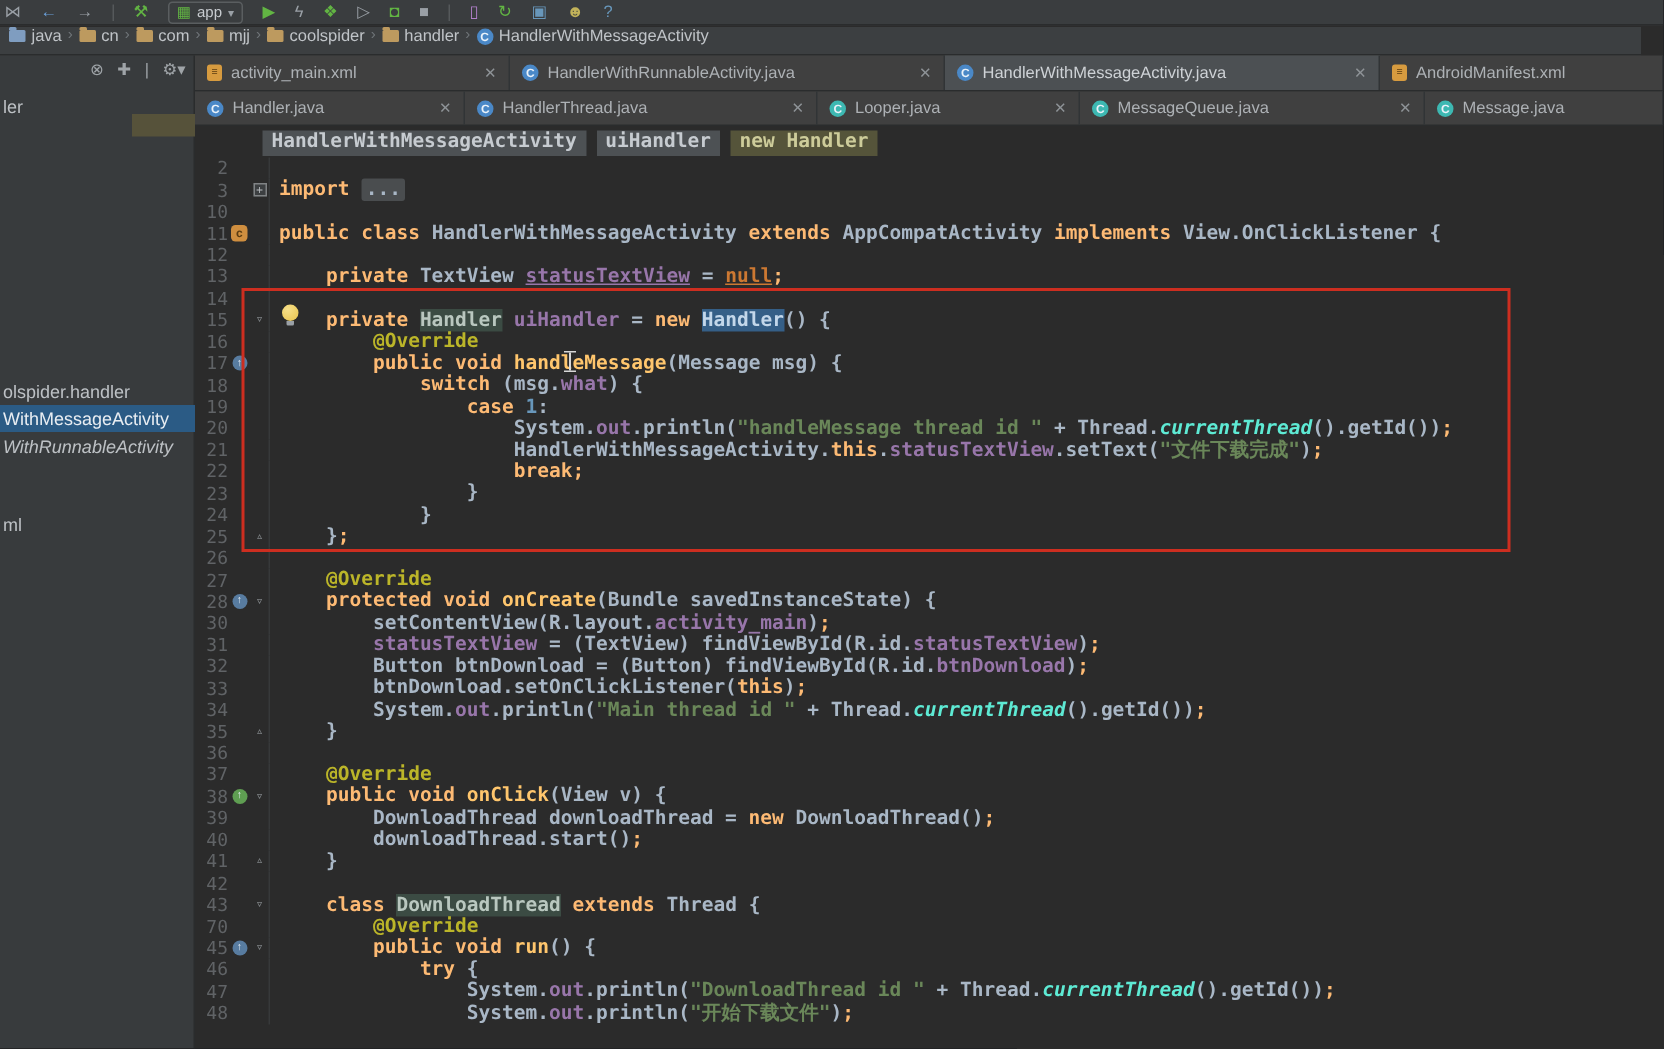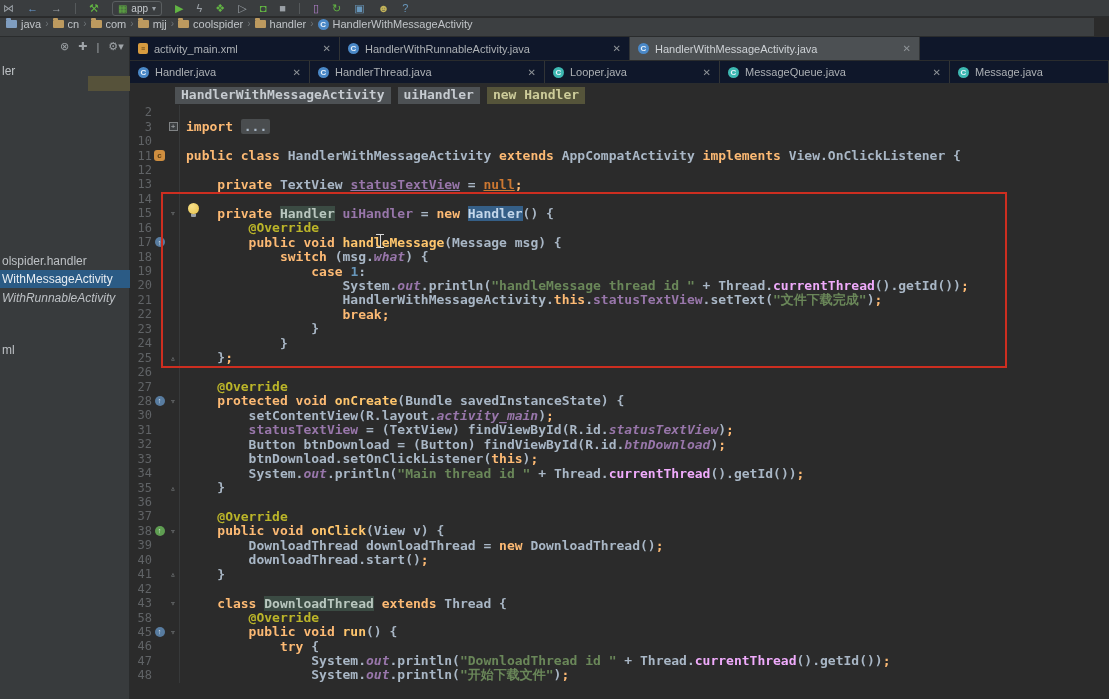--- a/index.html
+++ b/index.html
@@ -32,21 +32,21 @@
   #panel{position:absolute;left:0;top:37px;width:130px;bottom:0;background:#383b3d;
          border-right:1px solid #2a2c2d;box-sizing:border-box;}
   #panel-icons{position:absolute;top:3px;left:60px;display:flex;gap:9px;align-items:center;
                color:#9fa4a8;font-size:11px;}
   #panel-partial{position:absolute;left:2px;top:27px;color:#bdc1c5;font-size:12px;}
   #panel-accent{position:absolute;left:88px;top:39px;width:42px;height:15px;background:#56523a;}
   .pitem{position:absolute;left:0;width:130px;height:18px;line-height:18px;color:#bdc1c5;
          font-size:12px;padding-left:2px;box-sizing:border-box;white-space:nowrap;overflow:hidden;}
   .pitem.sel{background:#2b5b85;color:#e8edf2;}
   
-  .tabrow{position:absolute;left:130px;right:0;height:24px;background:#0f172a;display:flex;
+  .tabrow{position:absolute;left:130px;right:0;height:24px;background:#404040;display:flex;
           border-bottom:1px solid #2a2c2d;box-sizing:border-box;}
   #tabs1{top:37px;}
   #tabs2{top:61px;height:23px;}
   .tab{display:flex;align-items:center;gap:6px;padding:0 8px;box-sizing:border-box;
        border-right:1px solid #313436;font-size:11px;color:#adb1b5;white-space:nowrap;overflow:hidden;}
   .tab.sel{background:#4c5053;color:#ced2d6;}
   .tab .close{margin-left:auto;color:#8e9397;font-size:10px;}
   
   #editor{position:absolute;left:130px;top:84px;right:0;bottom:0;background:#2b2b2b;overflow:hidden;}
   #chips{position:absolute;left:45px;top:3px;display:flex;gap:7px;}
@@ -56,21 +56,21 @@
   #code{position:absolute;left:0;top:21px;right:0;}
   .cl{height:14.45px;line-height:14.45px;white-space:pre;font:13px "DejaVu Sans Mono",monospace;
       display:flex;align-items:center;}
   .ln{display:inline-block;width:22px;text-align:right;color:#606366;font-size:12px;flex:none;}
   .gut{display:inline-flex;width:15px;justify-content:center;align-items:center;flex:none;}
   .fold{display:inline-flex;width:12px;justify-content:center;align-items:center;flex:none;
         color:#7d8184;font-size:9px;border-right:1px solid #37393a;height:100%;}
   .txt{font-weight:bold;padding-left:6px;}
   .t-k{color:#fdba74}.t-d{color:#a9b7c6}.t-f{color:#9876aa}.t-s{color:#6a8759}
   .t-a{color:#bbb529}.t-m{color:#ffc66d}.t-n{color:#6897bb}
-  .t-fi{color:#9876aa;font-style:italic}.t-si{color:#f0abfc;}
+  .t-fi{color:#9876aa;}.t-si{color:#5eead4;font-style:italic}
   .t-fu{color:#9876aa;text-decoration:underline}.t-ku{color:#cc7832;text-decoration:underline}
   .t-h1{color:#b9c7bf;background:#3b4b43}.t-h2{color:#c3d7ea;background:#355f87}
   .t-box{color:#a9b7c6;background:#4a4d4f;border-radius:2px;padding:0 3px}
   .g-activity{width:11px;height:11px;border-radius:3px;background:#cf8e3f;color:#5a3c12;
               font:bold 8px "Liberation Sans",sans-serif;display:inline-flex;align-items:center;justify-content:center;}
   .g-override,.g-implement{width:10px;height:10px;border-radius:50%;background:#587ca0;color:#e6edf4;
               font:bold 7px "Liberation Sans",sans-serif;display:inline-flex;align-items:center;justify-content:center;}
   .g-implement{background:#5f9e52;}
   .foldplus{width:9px;height:9px;border:1px solid #808385;color:#b6babd;font:8px/7px "Liberation Sans",sans-serif;
             text-align:center;box-sizing:border-box;background:#3c3f41;}
@@ -174,20 +174,24 @@
       </div>
       <div class="tab" style="width: 290px;">
         <span class="cls-ic">C</span>
         <span>HandlerWithRunnableActivity.java</span>
         <span class="close">✕</span>
       </div>
       <div class="tab sel" style="width: 290px;">
         <span class="cls-ic">C</span>
         <span>HandlerWithMessageActivity.java</span>
         <span class="close">✕</span>
+      </div>
+      <div class="tab" style="width: 189px;">
+        <span class="xml-ic">≡</span>
+        <span>AndroidManifest.xml</span>
       </div>
     </div>
   <div id="tabs2" class="tabrow">
       <div class="tab" style="width: 180px;">
         <span class="cls-ic">C</span>
         <span>Handler.java</span>
         <span class="close">✕</span>
       </div>
       <div class="tab" style="width: 235px;">
         <span class="cls-ic">C</span>
@@ -245,21 +249,21 @@
         <div class="cl"><span class="ln">34</span><span class="gut"></span><span class="fold"></span><span class="txt"><span class="t-d">        System.</span><span class="t-fi">out</span><span class="t-d">.println(</span><span class="t-s">"Main thread id "</span><span class="t-d"> + Thread.</span><span class="t-si">currentThread</span><span class="t-d">().getId())</span><span class="t-k">;</span></span></div>
         <div class="cl"><span class="ln">35</span><span class="gut"></span><span class="fold">▵</span><span class="txt"><span class="t-d">    }</span></span></div>
         <div class="cl"><span class="ln">36</span><span class="gut"></span><span class="fold"></span><span class="txt"></span></div>
         <div class="cl"><span class="ln">37</span><span class="gut"></span><span class="fold"></span><span class="txt"><span class="t-a">    @Override</span></span></div>
         <div class="cl"><span class="ln">38</span><span class="gut"><span class="g-implement">↑</span></span><span class="fold">▿</span><span class="txt"><span class="t-k">    public void </span><span class="t-m">onClick</span><span class="t-d">(View v) {</span></span></div>
         <div class="cl"><span class="ln">39</span><span class="gut"></span><span class="fold"></span><span class="txt"><span class="t-d">        DownloadThread downloadThread = </span><span class="t-k">new </span><span class="t-d">DownloadThread()</span><span class="t-k">;</span></span></div>
         <div class="cl"><span class="ln">40</span><span class="gut"></span><span class="fold"></span><span class="txt"><span class="t-d">        downloadThread.start()</span><span class="t-k">;</span></span></div>
         <div class="cl"><span class="ln">41</span><span class="gut"></span><span class="fold">▵</span><span class="txt"><span class="t-d">    }</span></span></div>
         <div class="cl"><span class="ln">42</span><span class="gut"></span><span class="fold"></span><span class="txt"></span></div>
         <div class="cl"><span class="ln">43</span><span class="gut"></span><span class="fold">▿</span><span class="txt"><span class="t-k">    class </span><span class="t-h1">DownloadThread</span><span class="t-k"> extends </span><span class="t-d">Thread {</span></span></div>
-        <div class="cl"><span class="ln">58</span><span class="gut"></span><span class="fold"></span><span class="txt"><span class="t-a">        @Override</span></span></div>
+        <div class="cl"><span class="ln">70</span><span class="gut"></span><span class="fold"></span><span class="txt"><span class="t-a">        @Override</span></span></div>
         <div class="cl"><span class="ln">45</span><span class="gut"><span class="g-override">↑</span></span><span class="fold">▿</span><span class="txt"><span class="t-k">        public void </span><span class="t-m">run</span><span class="t-d">() {</span></span></div>
         <div class="cl"><span class="ln">46</span><span class="gut"></span><span class="fold"></span><span class="txt"><span class="t-k">            try </span><span class="t-d">{</span></span></div>
         <div class="cl"><span class="ln">47</span><span class="gut"></span><span class="fold"></span><span class="txt"><span class="t-d">                System.</span><span class="t-fi">out</span><span class="t-d">.println(</span><span class="t-s">"DownloadThread id "</span><span class="t-d"> + Thread.</span><span class="t-si">currentThread</span><span class="t-d">().getId())</span><span class="t-k">;</span></span></div>
         <div class="cl"><span class="ln">48</span><span class="gut"></span><span class="fold"></span><span class="txt"><span class="t-d">                System.</span><span class="t-fi">out</span><span class="t-d">.println(</span><span class="t-s">"开始下载文件"</span><span class="t-d">)</span><span class="t-k">;</span></span></div>
       </div>
     <div id="redbox"></div>
     <div id="bulb">
       <div class="globe"></div>
       <div class="base"></div>
     </div>

